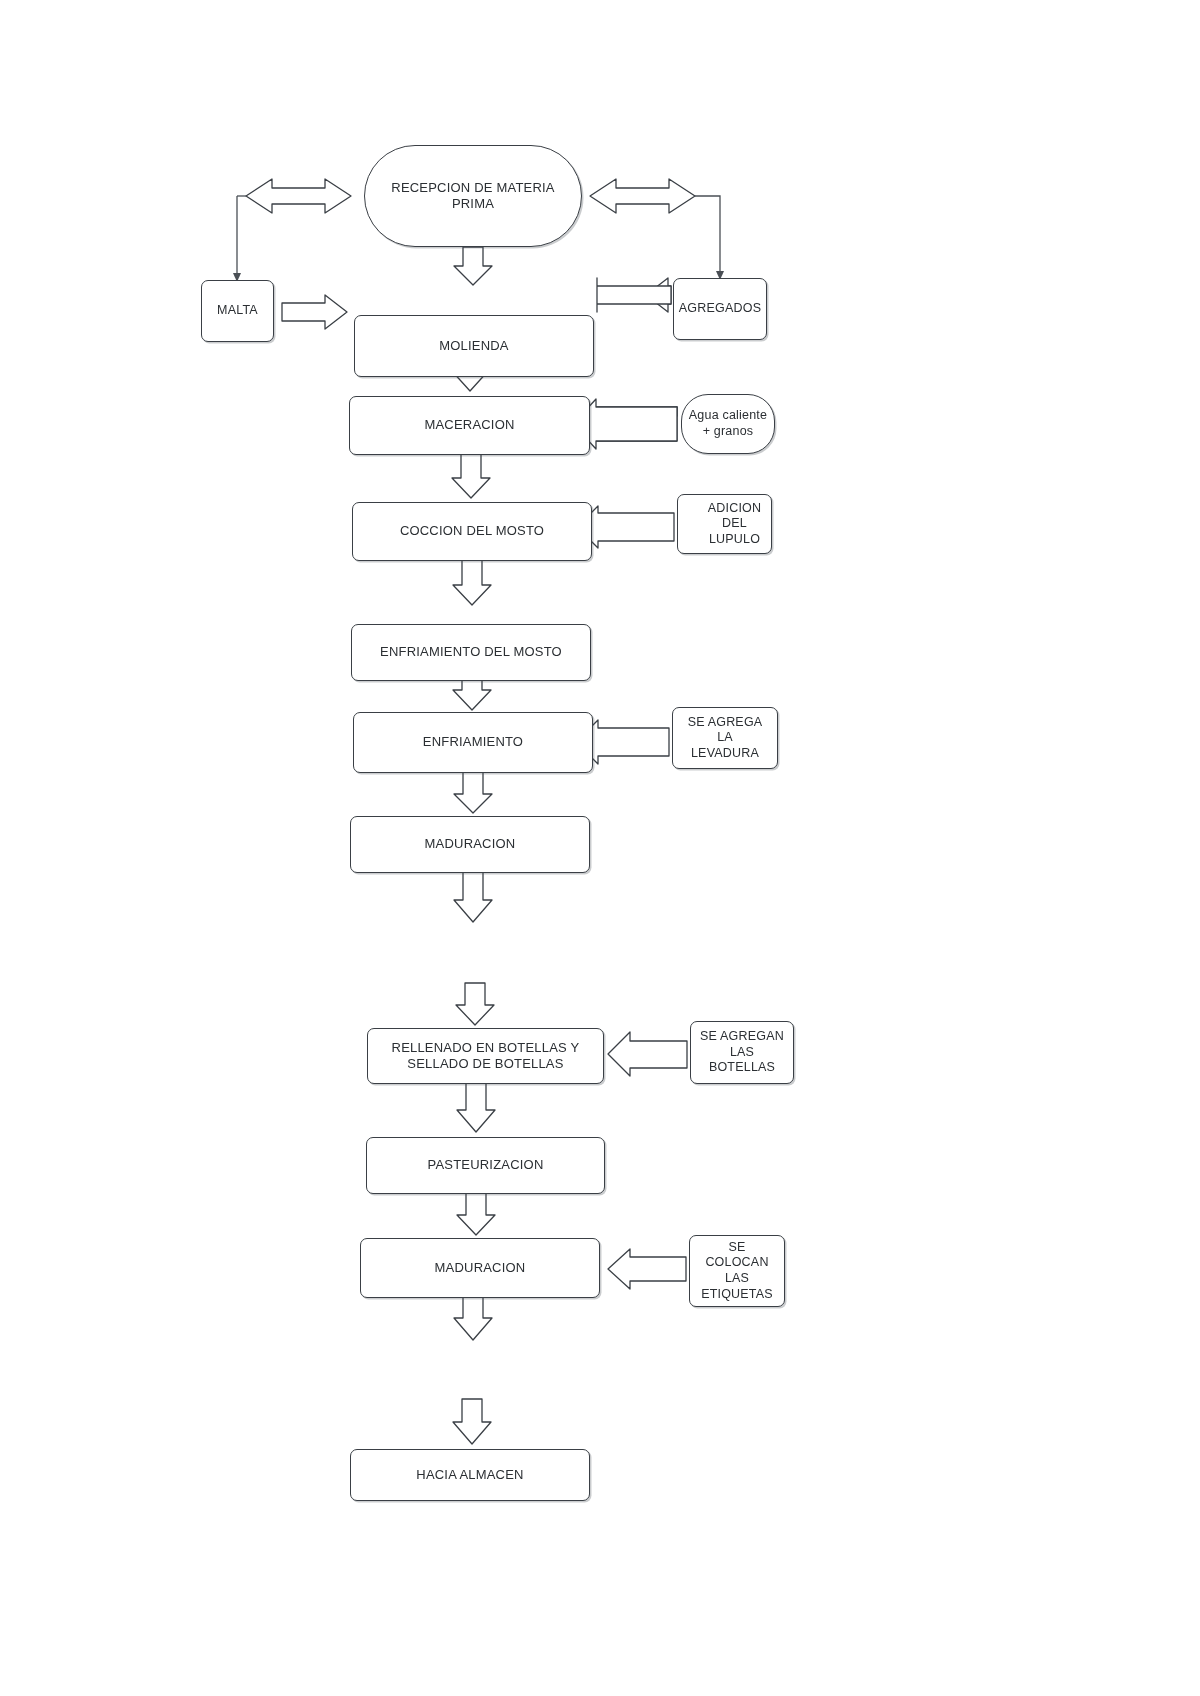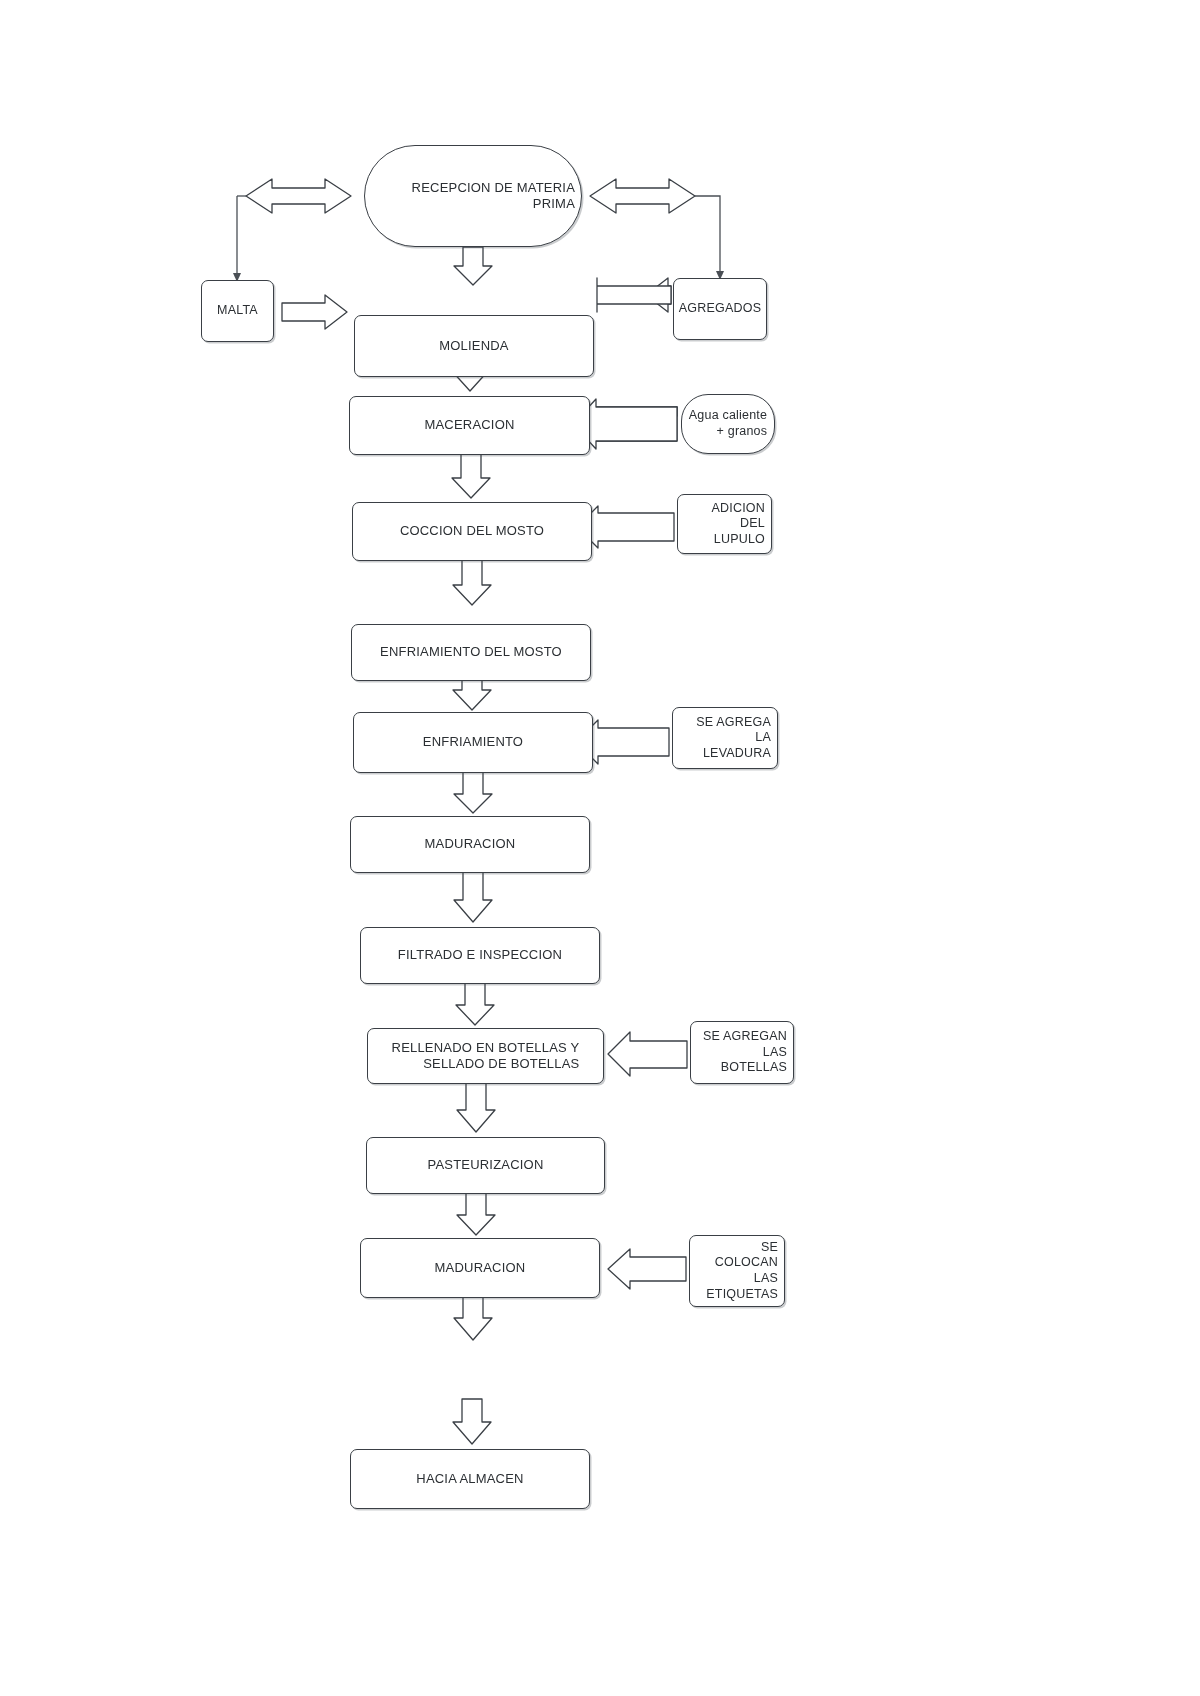--- a/index.html
+++ b/index.html
@@ -39,21 +39,20 @@
     font-size: 12.5px;
   }
   .node.terminator {
     border-radius: 68px;
     font-size: 13px;
   }
   .node .label {
     display: block;
     padding: 0 6px;
     white-space: pre-line;
-    text-align: right;
   }
   svg.overlay {
     position: absolute;
     left: 0;
     top: 0;
     width: 1200px;
     height: 1696px;
     pointer-events: none;
   }
   .arrowshape {
@@ -204,39 +203,36 @@
   <div class="node process" style="left: 353px; top: 712px; width: 240px; height: 61px;">
     <span class="label">ENFRIAMIENTO</span>
   </div>
   <div class="node aux" style="left: 672px; top: 707px; width: 106px; height: 62px;">
     <span class="label">SE AGREGA LA
 LEVADURA</span>
   </div>
   <div class="node process" style="left: 350px; top: 816px; width: 240px; height: 57px;">
     <span class="label">MADURACION</span>
   </div>
-  <div class="node process" style="left: 360px; top: 927px; width: 240px; height: 57px;">
-    <span class="label">FILTRADO E INSPECCION</span>
-  </div>
   <div class="node process" style="left: 367px; top: 1028px; width: 237px; height: 56px;">
     <span class="label">RELLENADO EN BOTELLAS Y
 SELLADO DE BOTELLAS</span>
   </div>
   <div class="node aux" style="left: 690px; top: 1021px; width: 104px; height: 63px;">
     <span class="label">SE AGREGAN
 LAS BOTELLAS</span>
   </div>
   <div class="node process" style="left: 366px; top: 1137px; width: 239px; height: 57px;">
     <span class="label">PASTEURIZACION</span>
   </div>
   <div class="node process" style="left: 360px; top: 1238px; width: 240px; height: 60px;">
     <span class="label">MADURACION</span>
   </div>
   <div class="node aux" style="left: 689px; top: 1235px; width: 96px; height: 72px;">
     <span class="label">SE COLOCAN
 LAS
 ETIQUETAS</span>
   </div>
-  <div class="node process" style="left: 350px; top: 1449px; width: 240px; height: 60px;">
+  <div class="node process" style="left: 350px; top: 1449px; width: 240px; height: 52px;">
     <span class="label">HACIA ALMACEN</span>
   </div>
 
 </div>
 
 </body></html>

